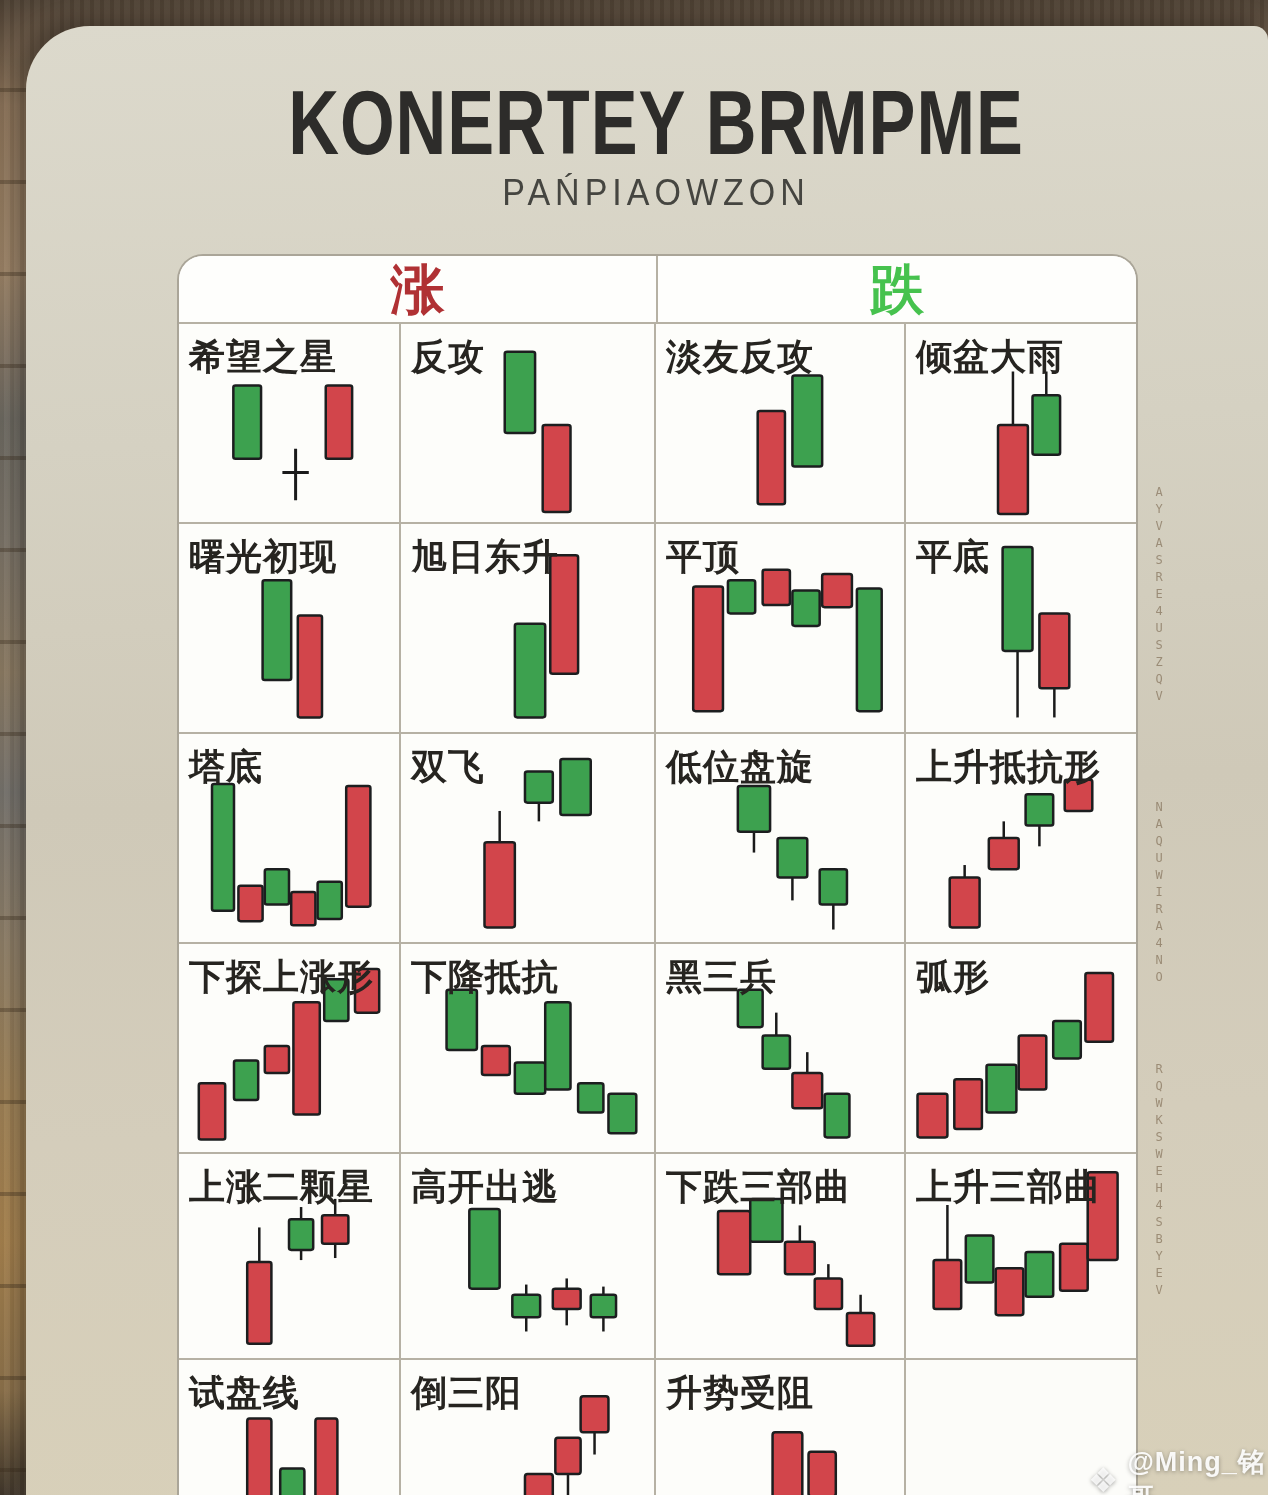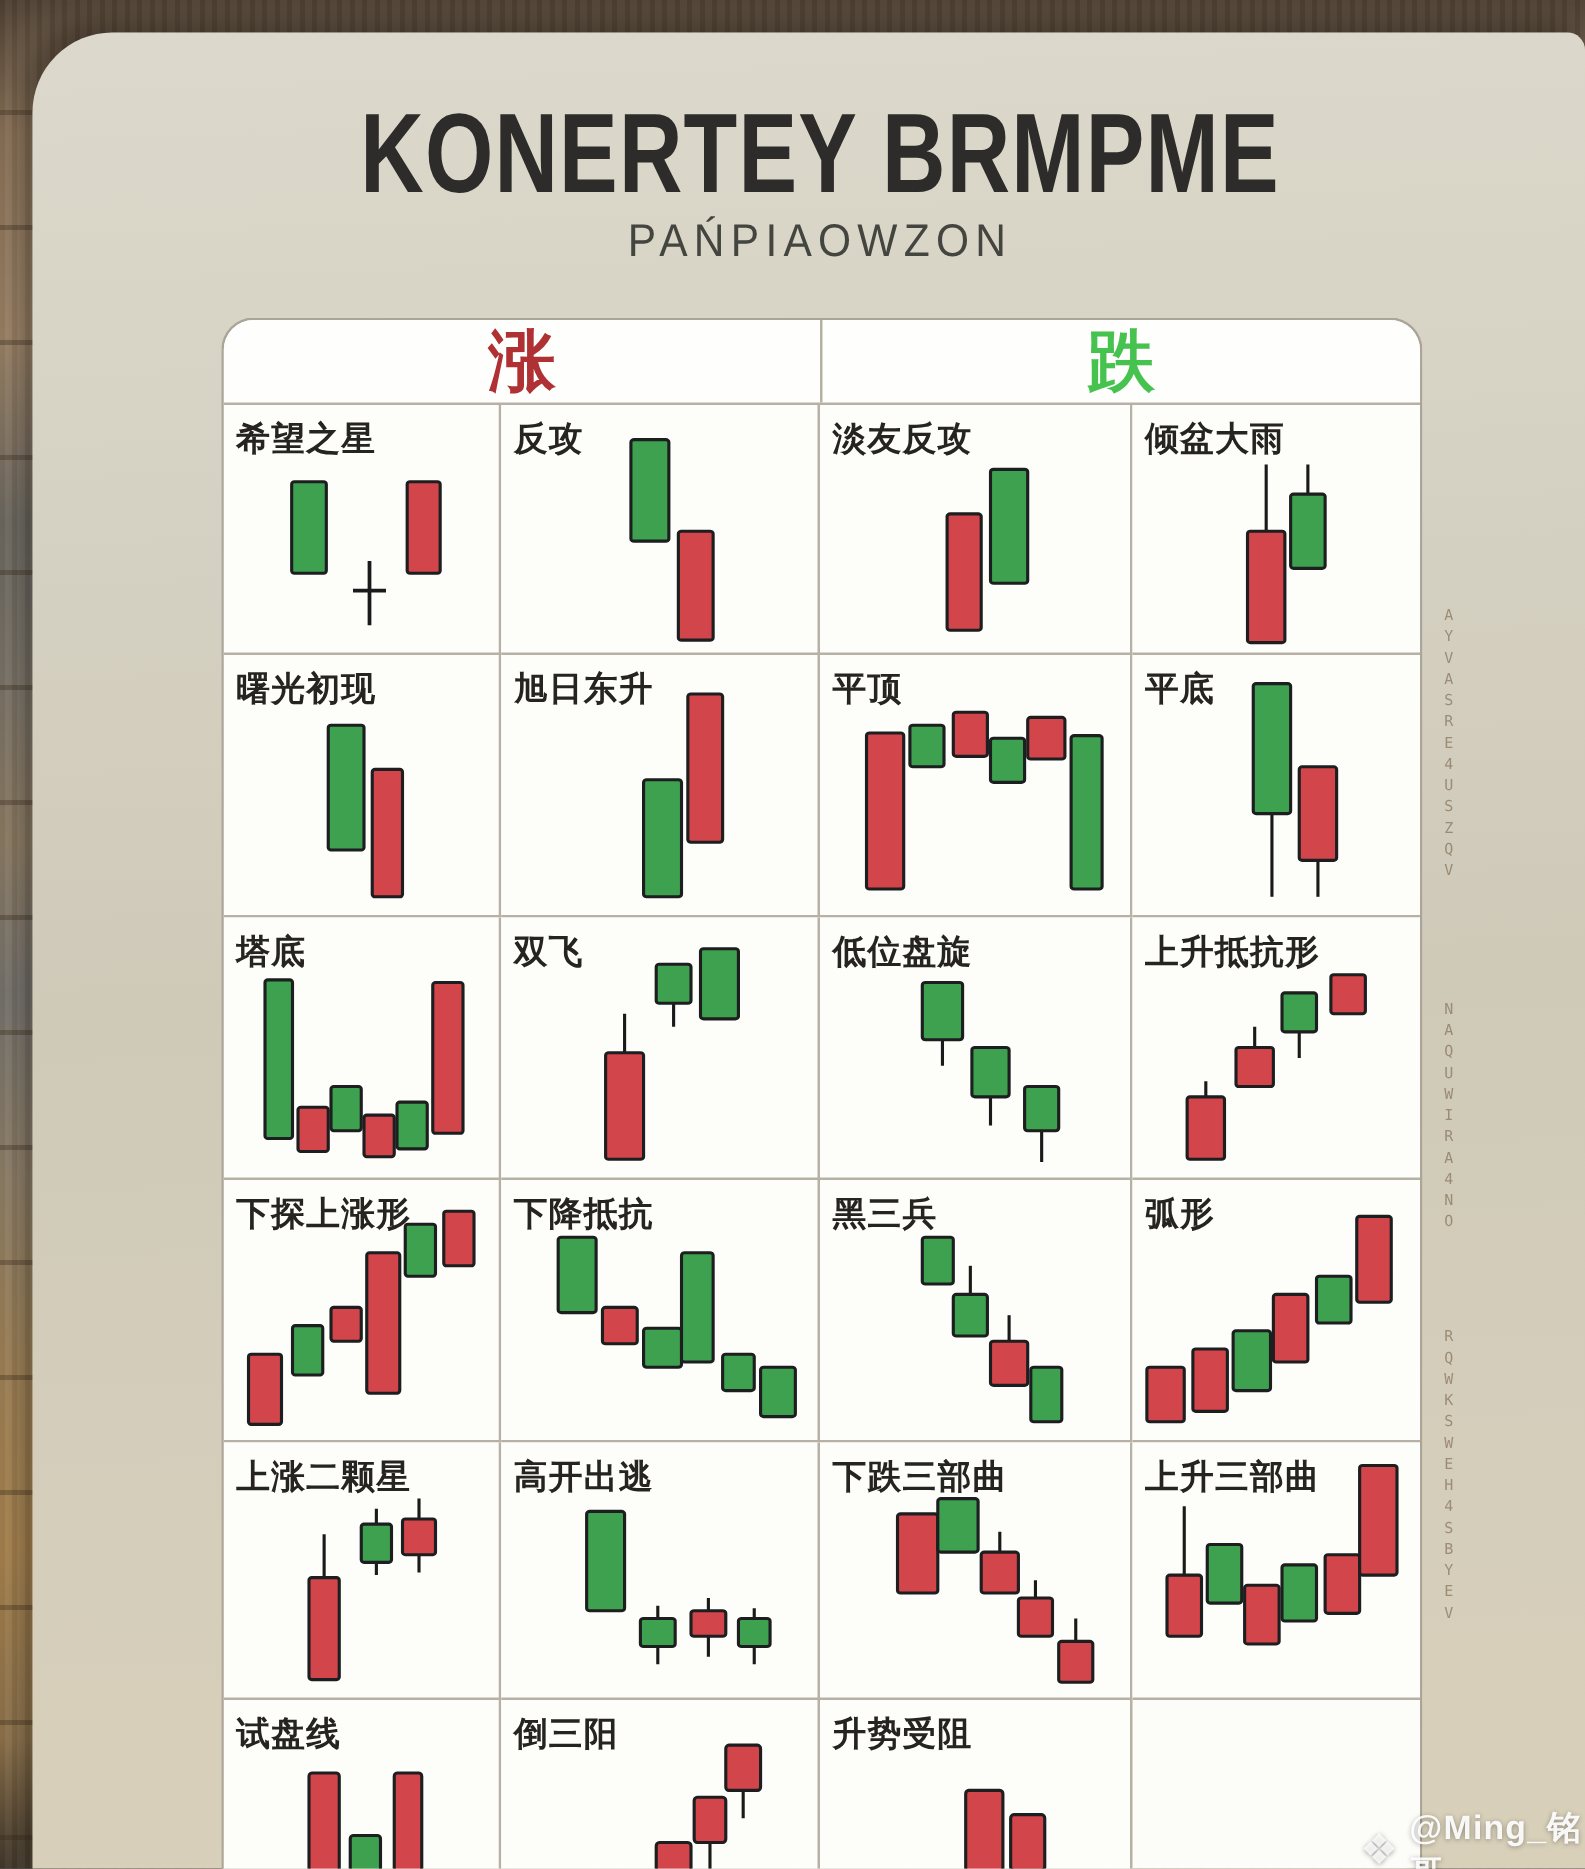--- a/index.html
+++ b/index.html
@@ -44,21 +44,21 @@
   .th-up{width:477px;border-right:2px solid #b6b1a4;}
   .th-down{flex:1;}
   .grid{
     display:grid;grid-template-columns:222px 255px 250px 230px;
     grid-template-rows:200px 210px 210px 210px 206px 280px;
   }
   .cell{position:relative;background:#fdfdfa;border-right:2px solid #b6b1a4;
     border-bottom:2px solid #b6b1a4;box-sizing:border-box;}
   .cell:nth-child(4n){border-right:none;font-family:Liberation Mono, monospace;}
   .cell .lbl{position:absolute;top:9px;left:10px;z-index:2;font-weight:700;
-    font-size:27px;color:#262420;letter-spacing:1px;white-space:nowrap;}
+    font-size:36px;color:#262420;letter-spacing:1px;white-space:nowrap;}
   .cell svg{position:absolute;inset:0;width:100%;height:100%;z-index:1;}
   
   .sidetext{
     position:absolute;left:1152px;writing-mode:vertical-rl;text-orientation:upright;
     font-size:12px;letter-spacing:3px;color:rgba(110,88,62,.55);
     font-family:"DejaVu Sans Mono",monospace;
   }
   
   .wm{
     position:absolute;left:1088px;top:1444px;display:flex;align-items:center;gap:9px;

